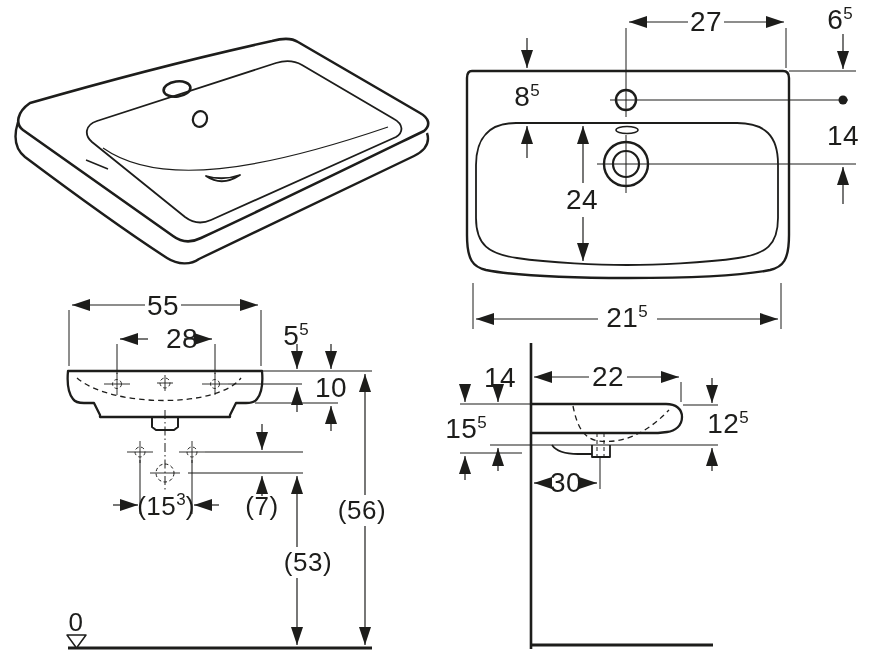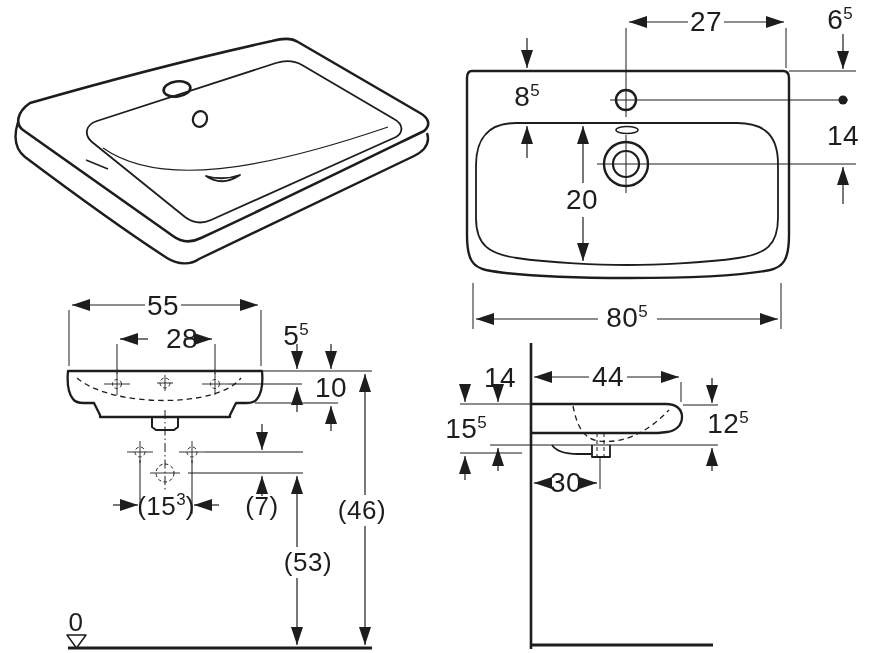--- a/index.html
+++ b/index.html
@@ -191,36 +191,36 @@
       <line x1="582" y1="483" x2="597" y2="483" marker-end="url(#ah)"></line>
     </g>
   </g>
 </svg>
 
 <div>
   <div class="dim" style="left:706px;top:22px"><span>27</span><sup></sup></div>
   <div class="dim" style="left:840px;top:20px"><span>6</span><sup>5</sup></div>
   <div class="dim" style="left:527px;top:97px"><span>8</span><sup>5</sup></div>
   <div class="dim" style="left:843px;top:136px"><span>14</span><sup></sup></div>
-  <div class="dim" style="left:582px;top:200px"><span>20</span><sup></sup></div>
-  <div class="dim" style="left:627px;top:318px"><span>80</span><sup>5</sup></div>
+  <div class="dim" style="left:582px;top:200px"><span>24</span><sup></sup></div>
+  <div class="dim" style="left:627px;top:318px"><span>21</span><sup>5</sup></div>
 </div>
 
 <div>
   <div class="dim" style="left:163px;top:306px"><span>55</span><sup></sup></div>
   <div class="dim" style="left:182px;top:339px"><span>28</span><sup></sup></div>
   <div class="dim" style="left:296px;top:336px"><span>5</span><sup>5</sup></div>
   <div class="dim" style="left:331px;top:388px"><span>10</span><sup></sup></div>
   <div class="dim small" style="left:166px;top:506px"><span>(</span><span>15</span><sup>3</sup><span>)</span></div>
   <div class="dim small" style="left:262px;top:506px"><span>(</span><span>7</span><sup></sup><span>)</span></div>
   <div class="dim small" style="left:308px;top:562px"><span>(</span><span>53</span><sup></sup><span>)</span></div>
-  <div class="dim small" style="left:362px;top:510px"><span>(</span><span>46</span><sup></sup><span>)</span></div>
+  <div class="dim small" style="left:362px;top:510px"><span>(</span><span>56</span><sup></sup><span>)</span></div>
   <div class="dim small" style="left:76px;top:622px"><span>0</span></div>
 </div>
 
 <div>
   <div class="dim" style="left:500px;top:378px"><span>14</span><sup></sup></div>
-  <div class="dim" style="left:608px;top:377px"><span>44</span><sup></sup></div>
+  <div class="dim" style="left:608px;top:377px"><span>22</span><sup></sup></div>
   <div class="dim" style="left:466px;top:429px"><span>15</span><sup>5</sup></div>
   <div class="dim" style="left:728px;top:424px"><span>12</span><sup>5</sup></div>
   <div class="dim" style="left:566px;top:483px"><span>30</span><sup></sup></div>
 </div>
 </div>
 
 </body></html>

